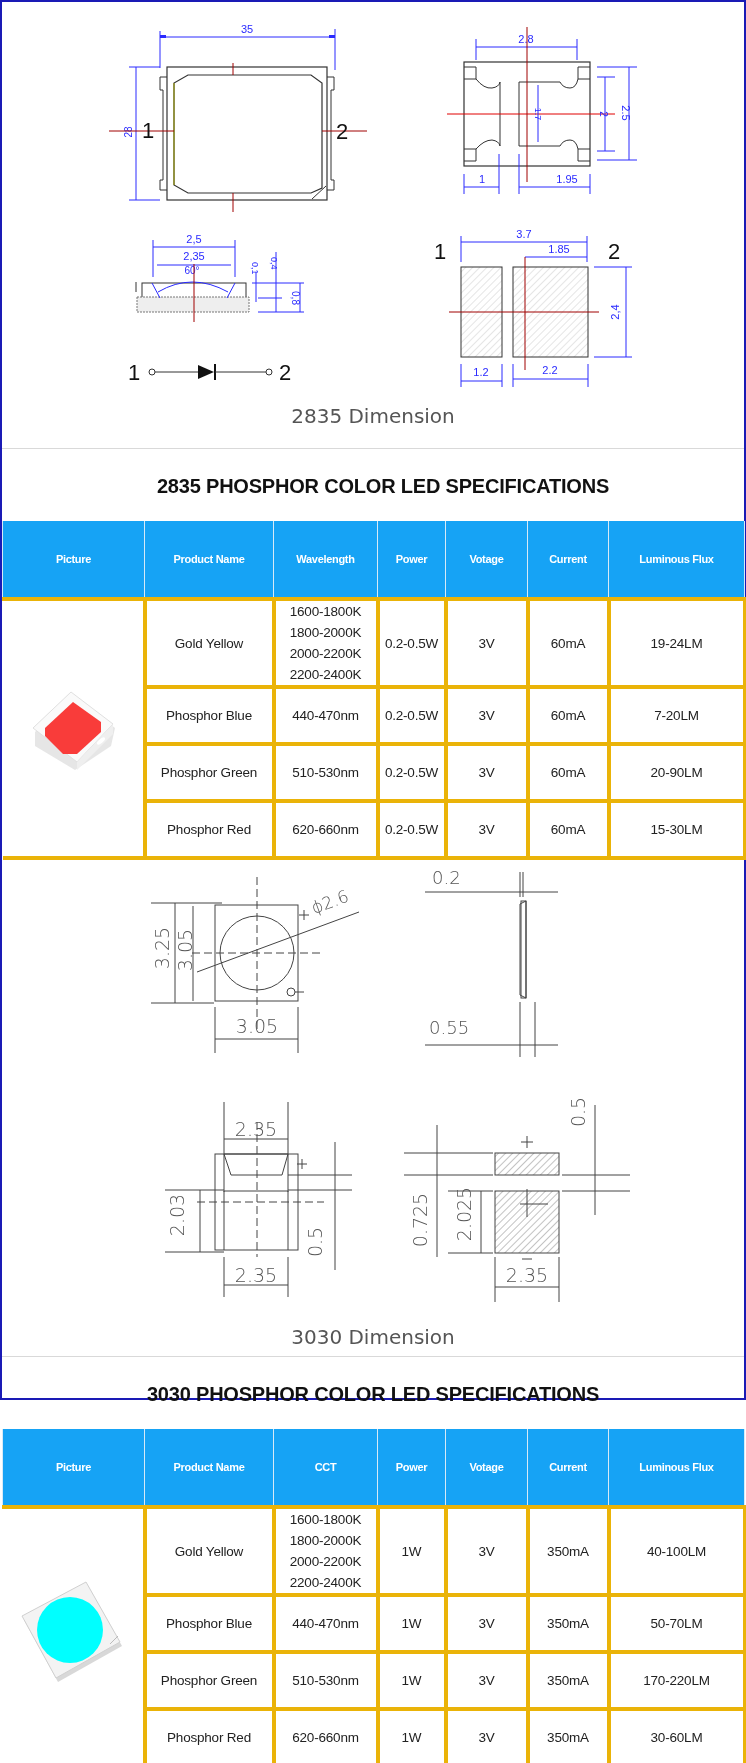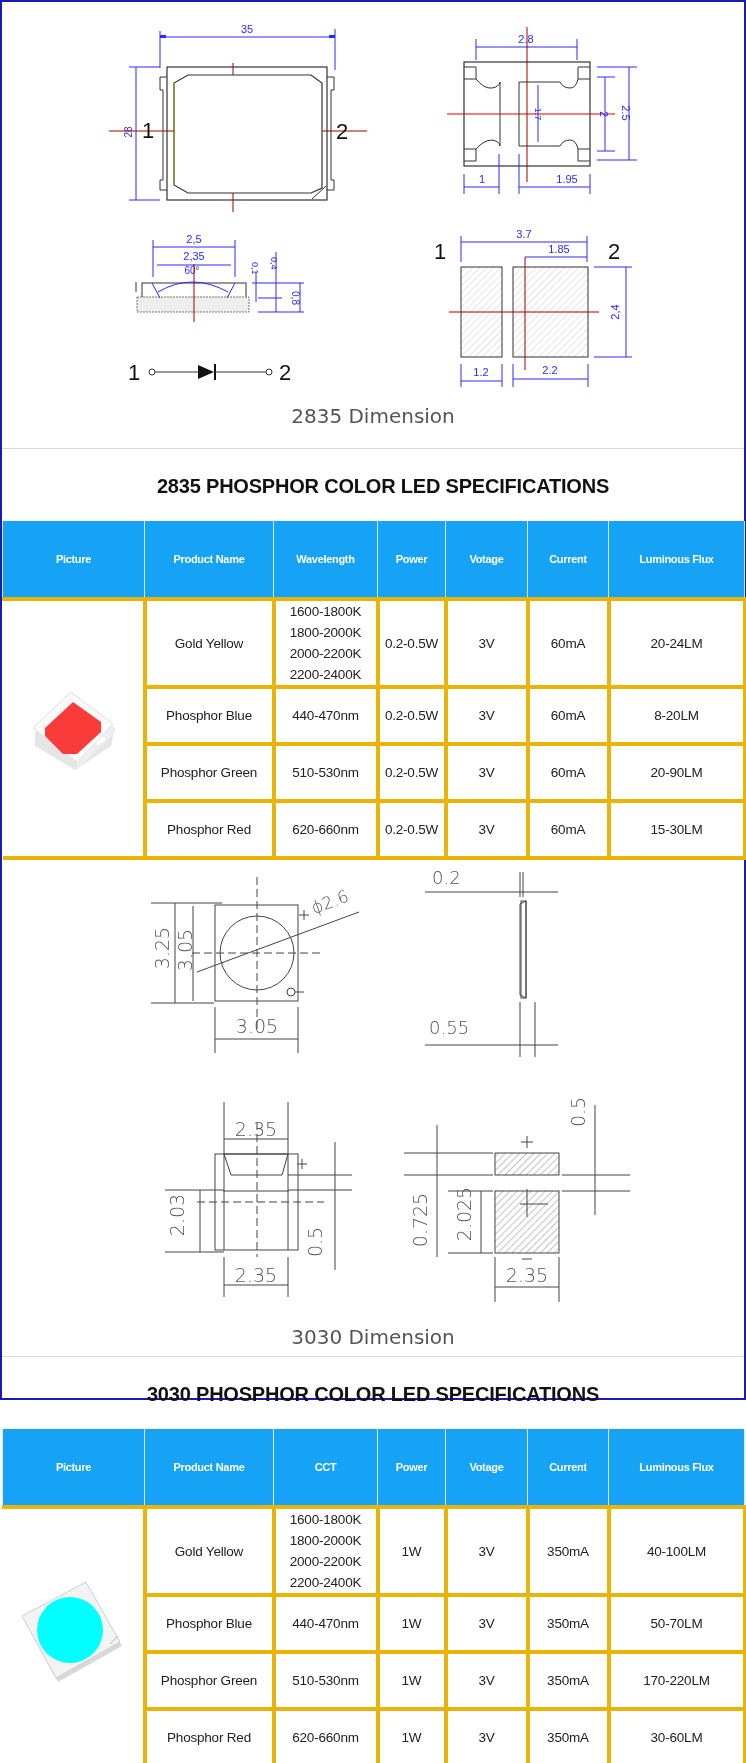--- a/index.html
+++ b/index.html
@@ -197,29 +197,29 @@
         <td>Gold Yellow</td>
         <td class="multi">
           <span>1600-1800K</span>
           <span>1800-2000K</span>
           <span>2000-2200K</span>
           <span>2200-2400K</span>
         </td>
         <td>0.2-0.5W</td>
         <td>3V</td>
         <td>60mA</td>
-        <td>20-24LM</td>
+        <td>19-24LM</td>
       </tr>
       <tr style="height:57px;">
         <td>Phosphor Blue</td>
         <td>440-470nm</td>
         <td>0.2-0.5W</td>
         <td>3V</td>
         <td>60mA</td>
-        <td>8-20LM</td>
+        <td>7-20LM</td>
       </tr>
       <tr style="height:57px;">
         <td>Phosphor Green</td>
         <td>510-530nm</td>
         <td>0.2-0.5W</td>
         <td>3V</td>
         <td>60mA</td>
         <td>20-90LM</td>
       </tr>
       <tr style="height:57px;">

